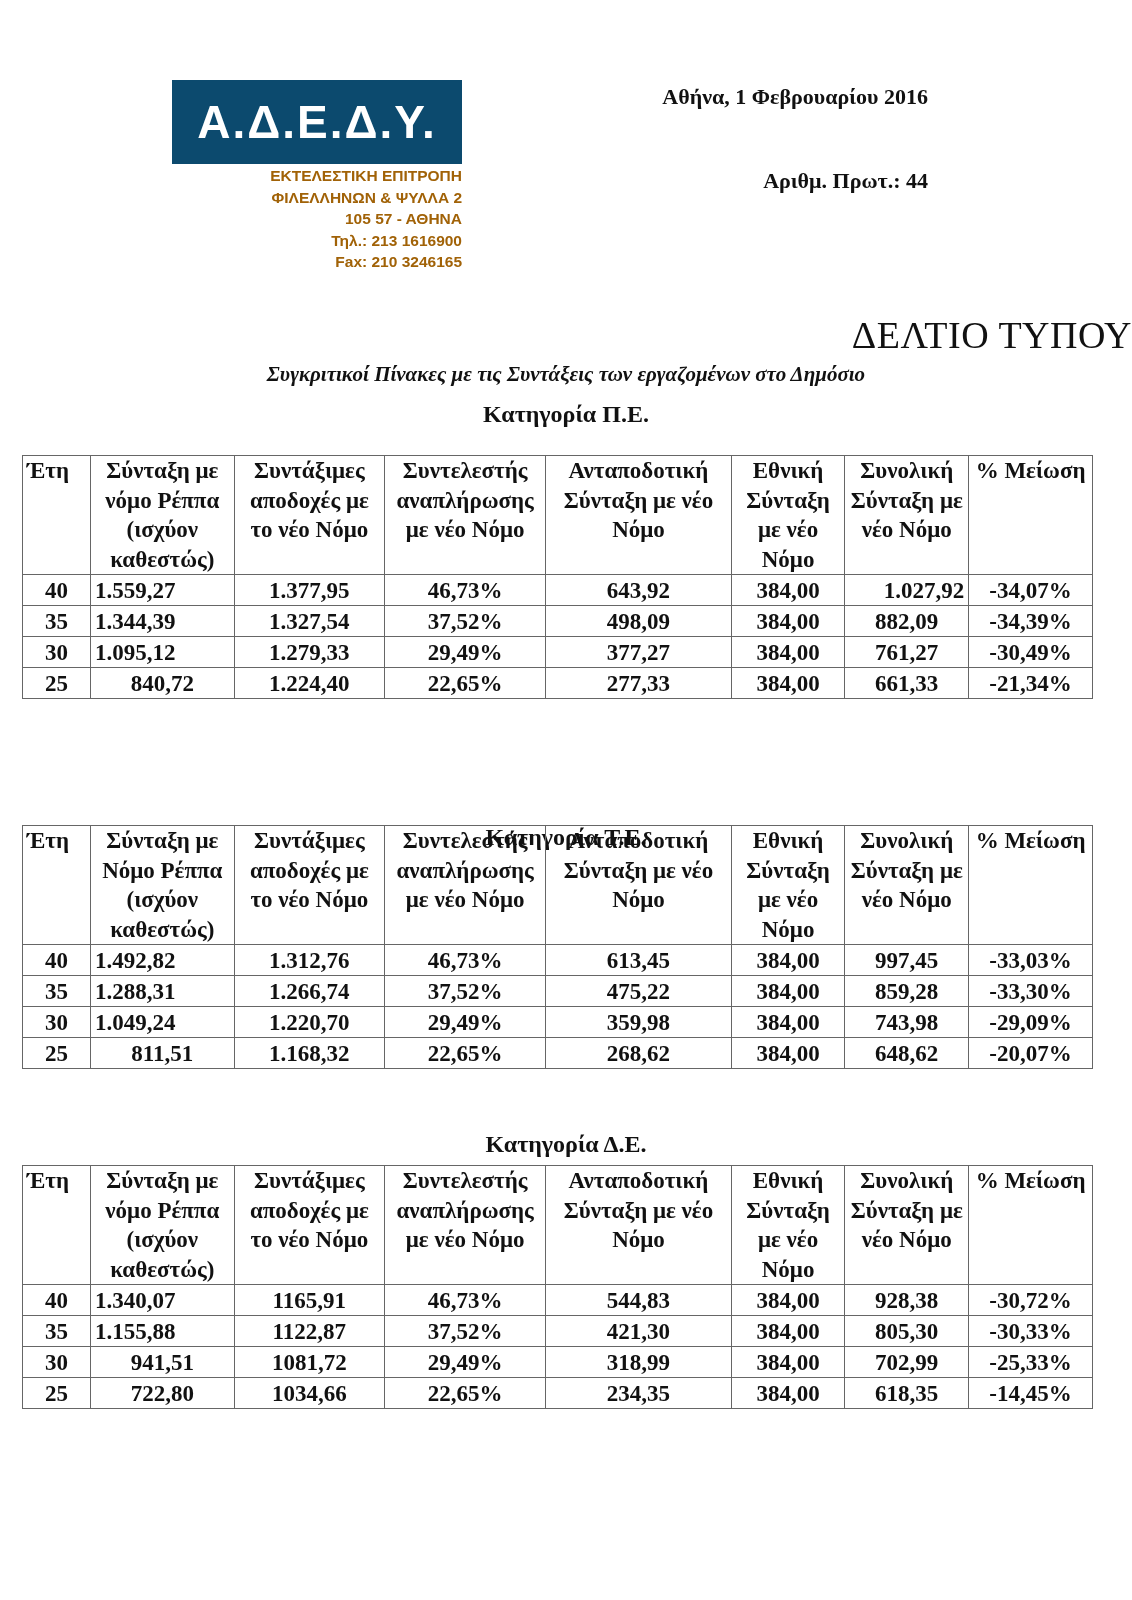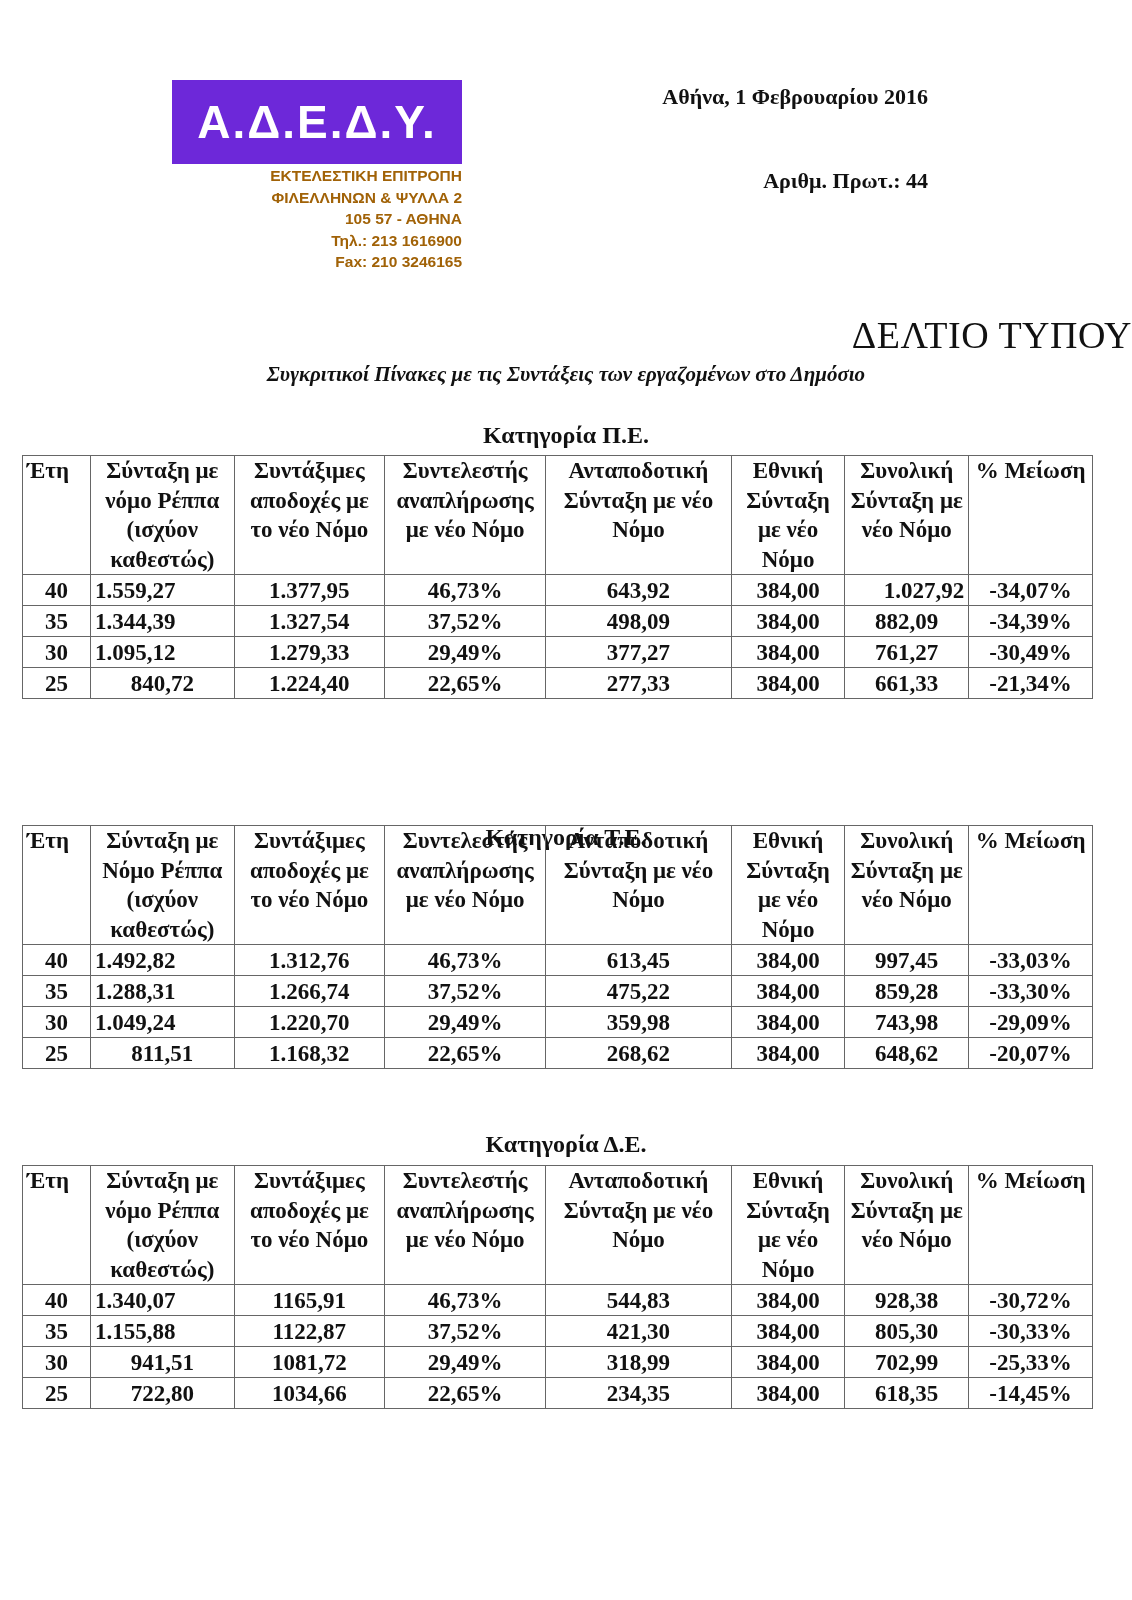--- a/index.html
+++ b/index.html
@@ -1,17 +1,17 @@
 <!DOCTYPE html>
 <html><head>
 <meta charset="utf-8">
 <style>
   html, body { margin: 0; padding: 0; background: #ffffff; }
   body { width: 1132px; height: 1600px; position: relative; font-family: "Liberation Serif", serif; color: #111; overflow: hidden; }
-  .logo-box { position: absolute; left: 172px; top: 80px; width: 290px; height: 84px; background: #6d28d9; display: flex; align-items: center; justify-content: center; }
+  .logo-box { position: absolute; left: 172px; top: 80px; width: 290px; height: 84px; background: #0c4a6e; display: flex; align-items: center; justify-content: center; }
   .logo-text { font-family: "Liberation Sans", sans-serif; font-weight: bold; font-size: 46px; color: #ffffff; letter-spacing: 2px; }
   .org-info { position: absolute; left: 172px; top: 165px; width: 290px; text-align: right; font-family: "Liberation Sans", sans-serif; font-weight: bold; color: #a16207; font-size: 15.5px; line-height: 21.5px; }
   .header-right { position: absolute; right: 204px; text-align: right; font-weight: bold; font-size: 22px; }
   .date { top: 84px; }
   .protocol { top: 168px; }
   .title { position: absolute; top: 313px; left: 0; width: 1132px; text-align: right; font-size: 38px; font-weight: normal; letter-spacing: 0.5px; }
   .subtitle { position: absolute; top: 362px; left: 0; width: 1132px; text-align: center; font-size: 21px; font-style: italic; font-weight: bold; }
   .cat-title { position: absolute; left: 0; width: 1132px; text-align: center; font-size: 24px; font-weight: bold; }
   table.pt { position: absolute; left: 22px; width: 1071px; border-collapse: collapse; table-layout: fixed; font-weight: bold; font-size: 23px; }
   table.pt td, table.pt th { border: 1.5px solid #666; padding: 0 4px; line-height: 30px; text-align: center; vertical-align: top; }
@@ -37,21 +37,21 @@
   <div>Τηλ.: 213 1616900</div>
   <div>Fax: 210 3246165</div>
 </div>
 
 <div class="header-right date">Αθήνα, 1 Φεβρουαρίου 2016</div>
 <div class="header-right protocol">Αριθμ. Πρωτ.: 44</div>
 
 <div class="title">ΔΕΛΤΙΟ ΤΥΠΟΥ</div>
 <div class="subtitle">Συγκριτικοί Πίνακες με τις Συντάξεις των εργαζομένων στο Δημόσιο</div>
 
-<div class="cat-title" style="top:422px;">Κατηγορία Π.Ε.</div>
+<div class="cat-title" style="top:401px;">Κατηγορία Π.Ε.</div>
 <table class="pt" style="top:455px;">
     <colgroup>
       <col class="c0">
       <col class="c1">
       <col class="c2">
       <col class="c3">
       <col class="c4">
       <col class="c5">
       <col class="c6">
       <col class="c7">

